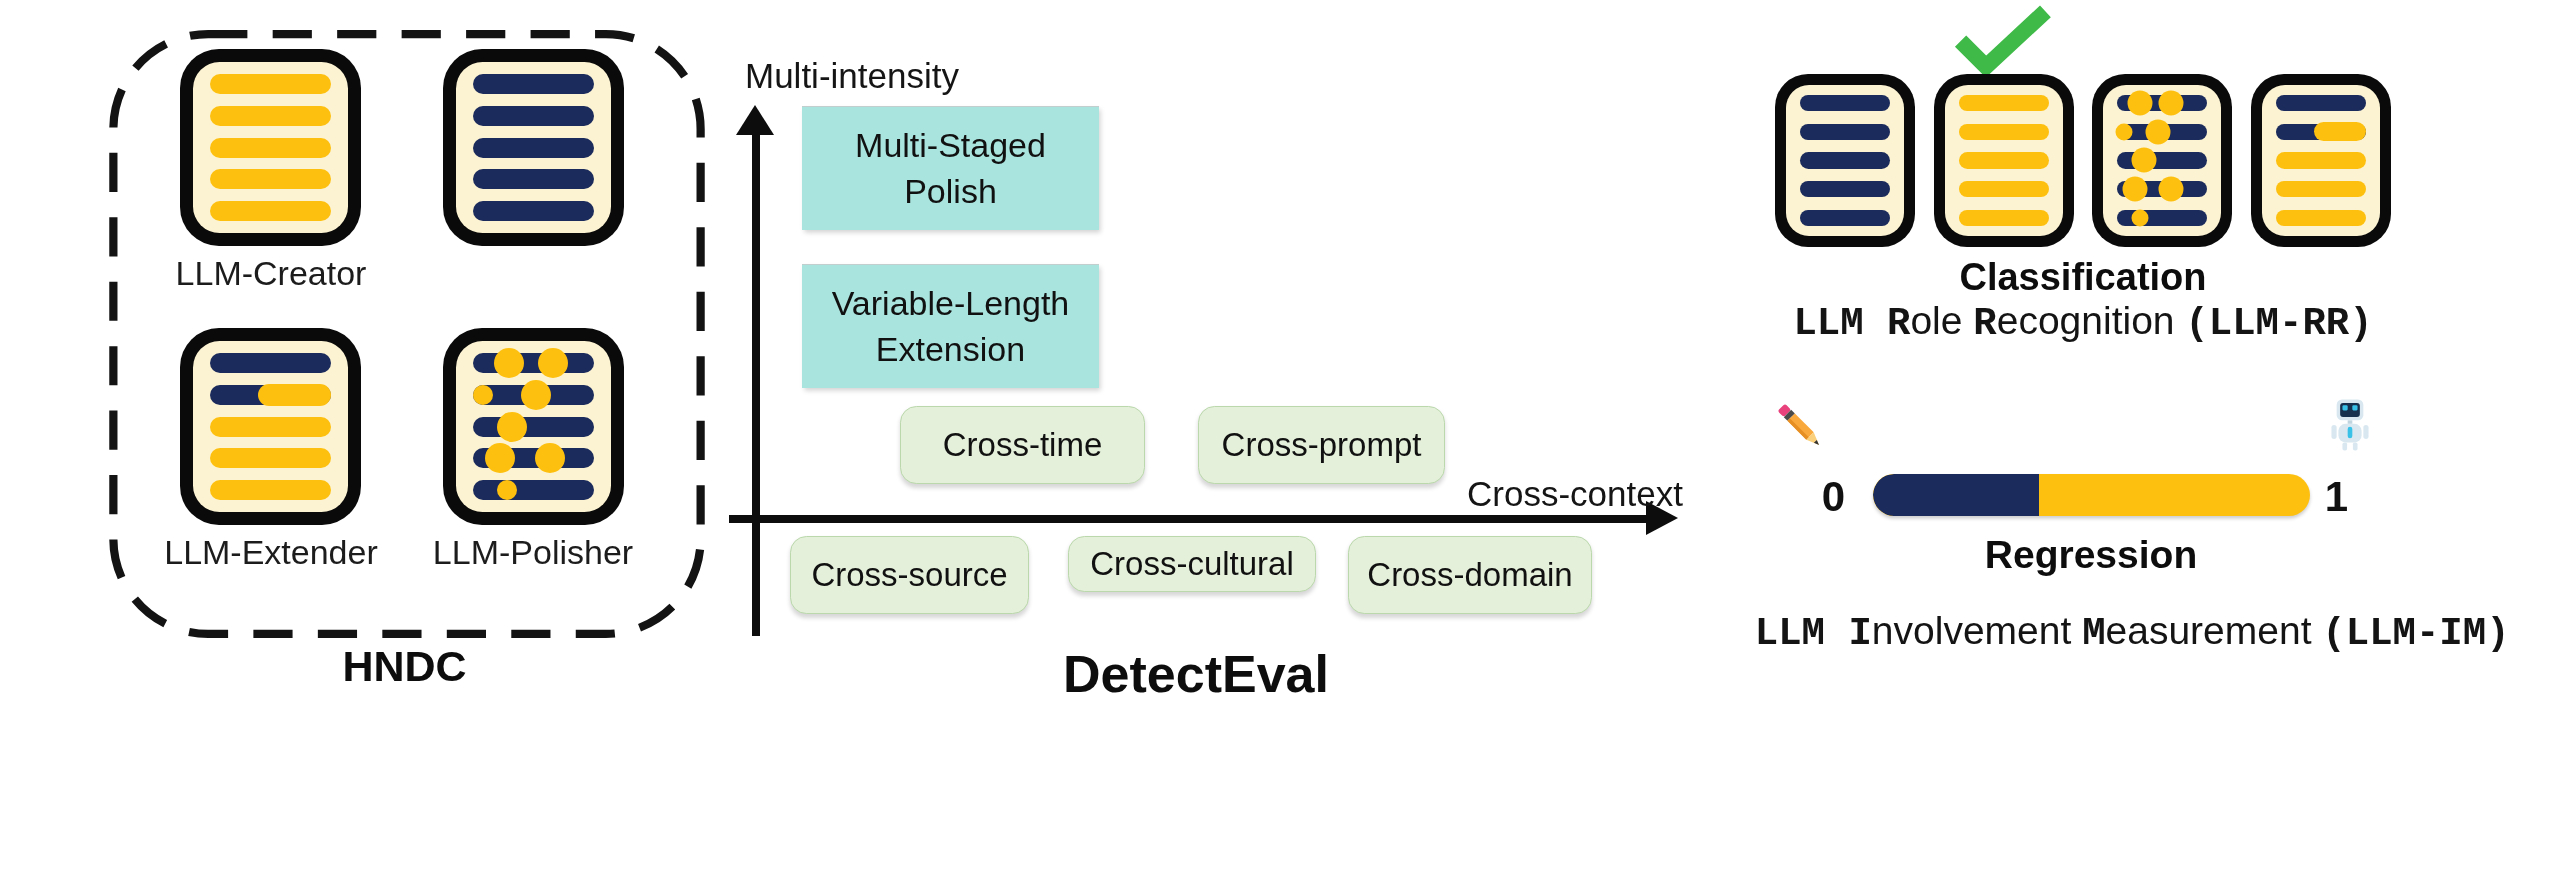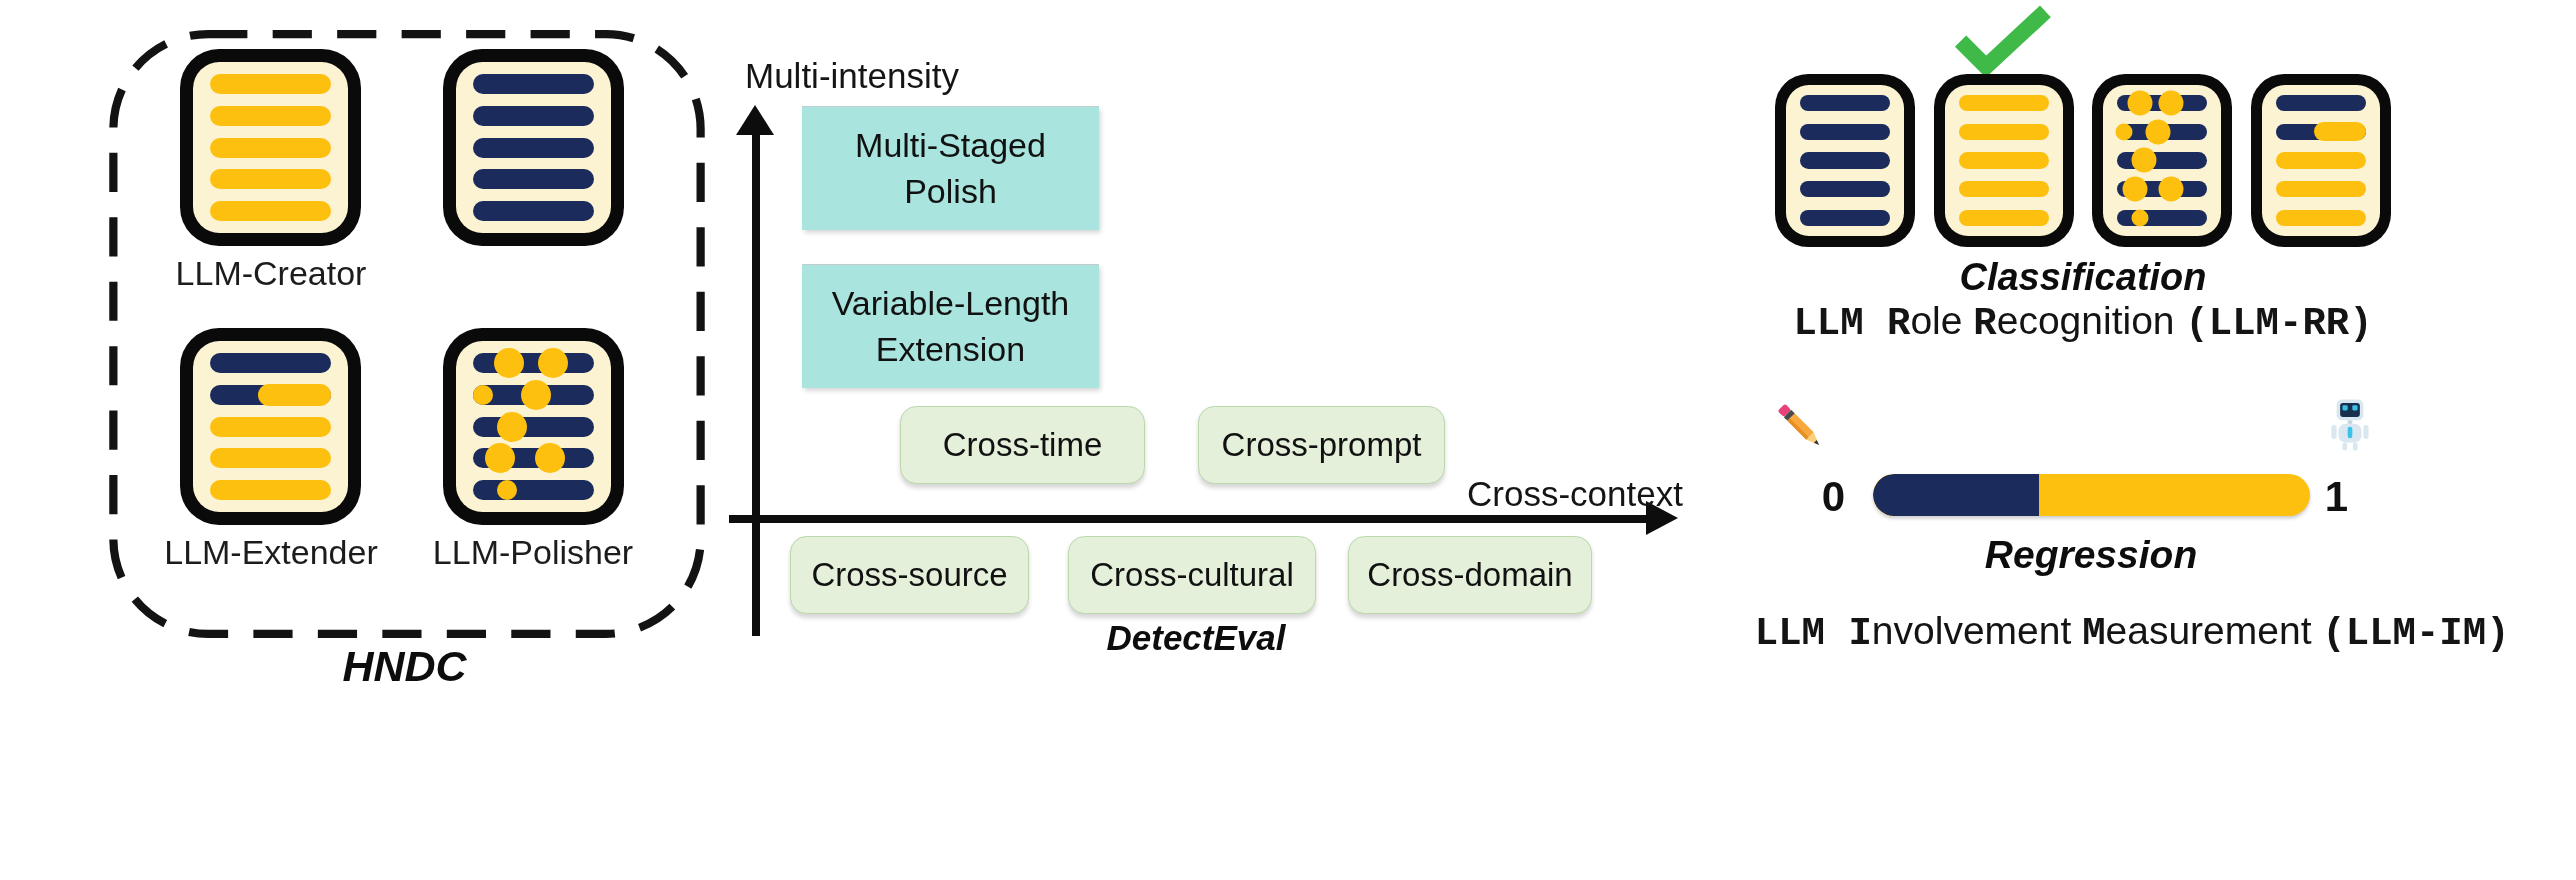--- a/index.html
+++ b/index.html
@@ -34,21 +34,21 @@
 
   
   .callout{position:absolute;background:var(--teal);border-top:1.3px solid var(--teal_edge);
     box-shadow:1.9px 2.5px 5px rgba(0,0,0,0.18);display:flex;align-items:center;justify-content:center;
     text-align:center;font-size:34px;line-height:1.35;padding:0 17.7px;box-sizing:border-box;}
   .aspect{position:absolute;background:var(--green_fill);border:1.9px solid var(--green_border);
     border-radius:16.4px;box-shadow:0 3.2px 4.4px rgba(0,0,0,0.16);display:flex;align-items:center;justify-content:center;
     font-size:33px;box-sizing:border-box;}
 
   .axis-label{position:absolute;font-size:35px;color:#151515;}
-  .group-label{position:absolute;font-weight:bold;color:#0d0d0d;text-align:center;font-style:italic;}
+  .group-label{position:absolute;font-weight:bold;color:#0d0d0d;text-align:center;}
 
   
   .reg-bar{position:absolute;border-radius:632px;overflow:hidden;background:var(--yellow);box-shadow:0 2.5px 3.8px rgba(0,0,0,0.2);}
   .reg-bar .navy-part{height:100%;background:var(--navy);border-radius:632px 0 0 632px;}
   .scale-num{position:absolute;font-weight:bold;font-size:42px;text-align:center;}
 
   
   .ruler-line{position:absolute;background:#0d0d0d;}
   .ruler-tick{position:absolute;background:#0d0d0d;}
   .section-label{position:absolute;font-weight:bold;font-size:39px;text-align:center;color:#0d0d0d;}
@@ -134,24 +134,24 @@
     <div class="arrow-right" style="left:950px;top:501px;"></div>
     <div class="axis-label" style="left:721px;top:447px;width:316px;text-align:center;margin-top:27px;">Cross-context</div>
 
     <div class="callout" style="left:106px;top:264px;width:297px;height:124px;">Variable-Length Extension</div>
     <div class="callout" style="left:106px;top:106px;width:297px;height:124px;">Multi-Staged Polish</div>
 
     <div class="aspect" style="left:204px;top:406px;width:245px;height:78px;">Cross-time</div>
     <div class="aspect" style="left:502px;top:406px;width:247px;height:78px;">Cross-prompt</div>
 
     <div class="aspect" style="left:94px;top:536px;width:239px;height:78px;">Cross-source</div>
-    <div class="aspect" style="left:372px;top:536px;width:248px;height:78px;">Cross-cultural</div>
+    <div class="aspect" style="left:372px;top:536px;width:248px;height:56px;">Cross-cultural</div>
     <div class="aspect" style="left:652px;top:536px;width:244px;height:78px;">Cross-domain</div>
 
-    <div class="group-label" style="left:342px;top:618px;width:316px;font-size:35px;">DetectEval</div>
+    <div class="group-label" style="left:342px;top:644px;width:316px;font-size:52px;">DetectEval</div>
   </div>
 
   <div class="abs" style="left:1740px;top:0;width:836px;height:696px;">
 
     <svg class="abs" style="left:209px;top:5px;" width="108" height="70" viewBox="0 0 100 66">
       <path d="M10 34 L34 58 L90 6" fill="none" stroke="#3FBA49" stroke-width="15" stroke-linecap="butt" stroke-linejoin="miter"></path>
     </svg>
 
     <div class="doc doc--sm" style="left:35px;top:74px;width:140px;height:173px;">
       <div class="doc-inner">

